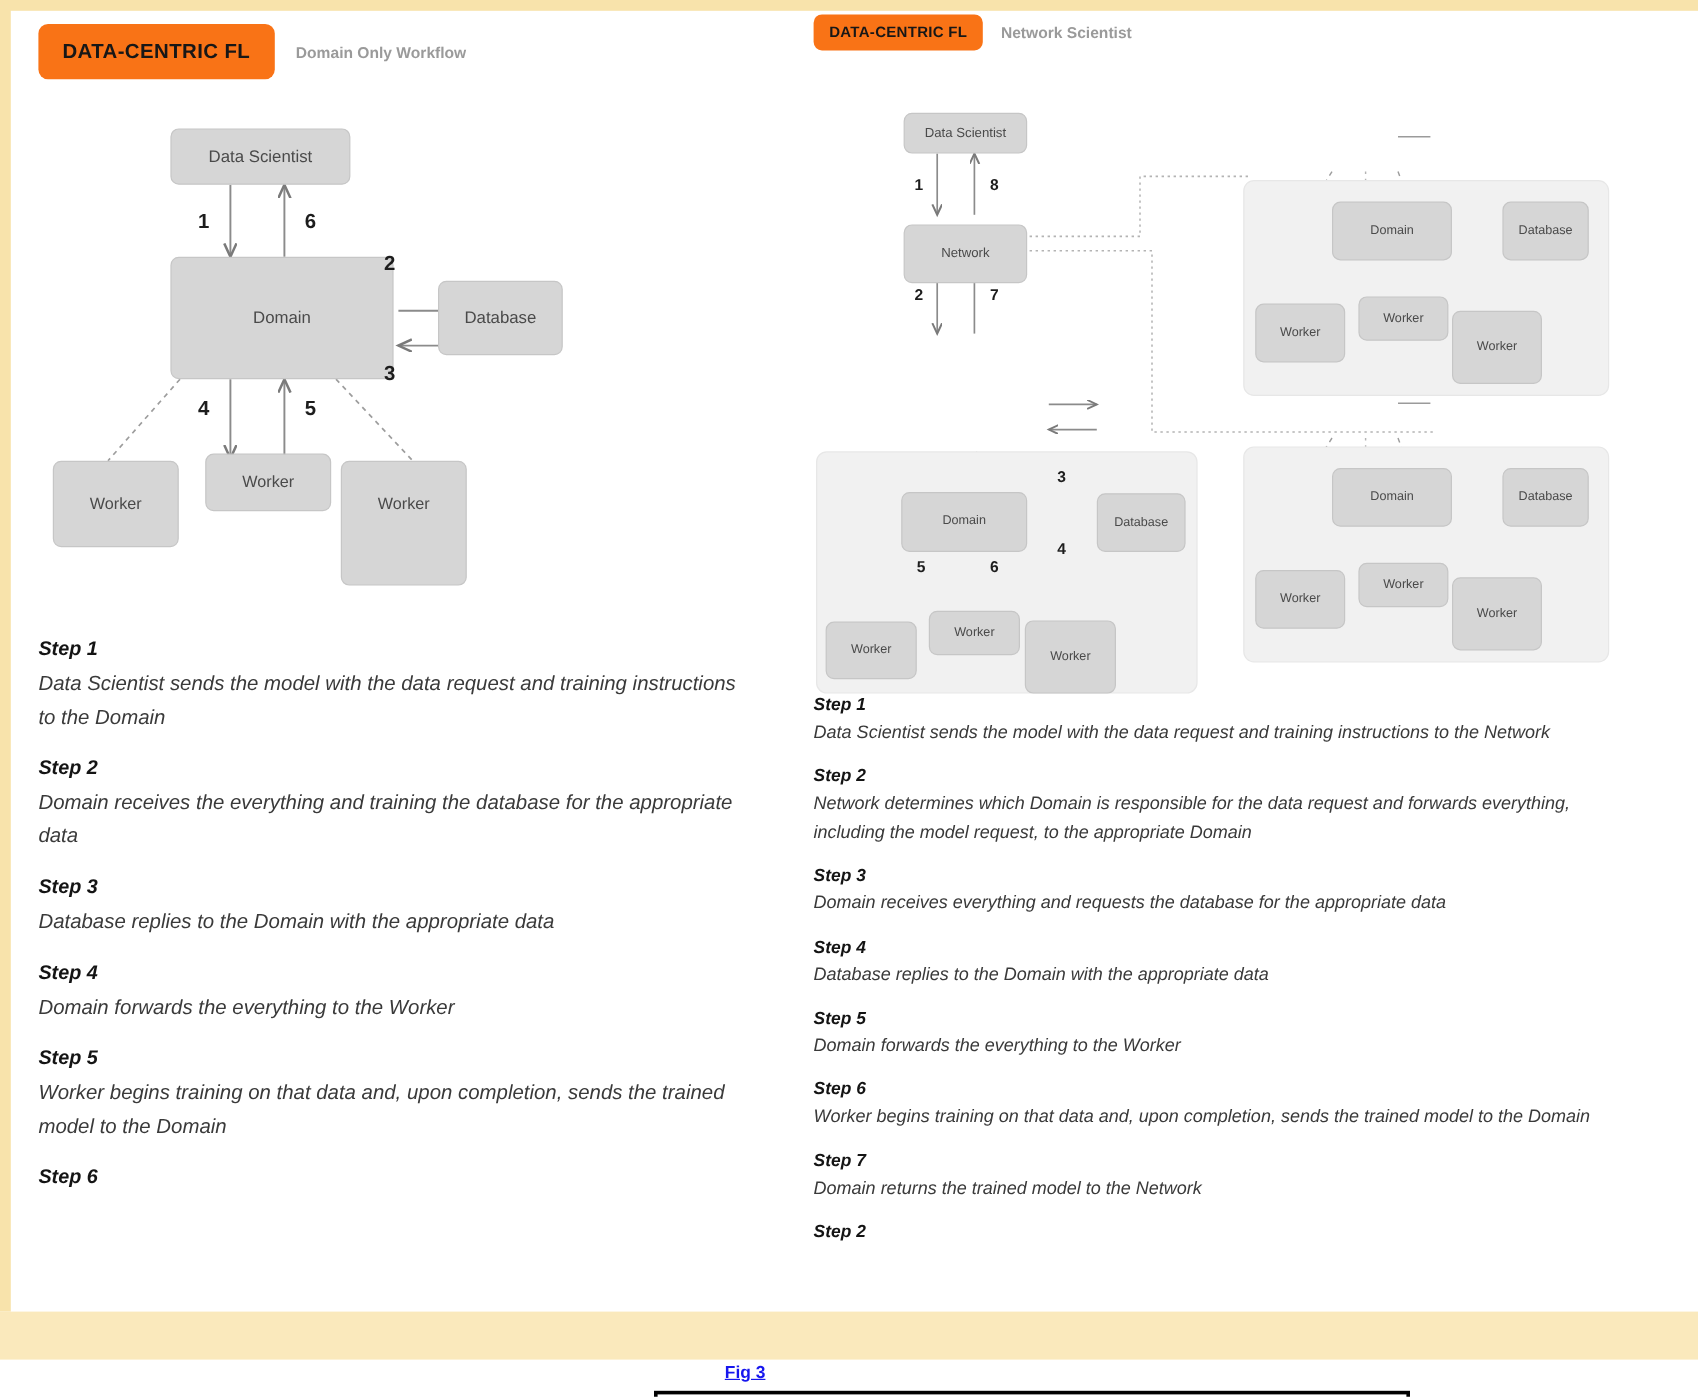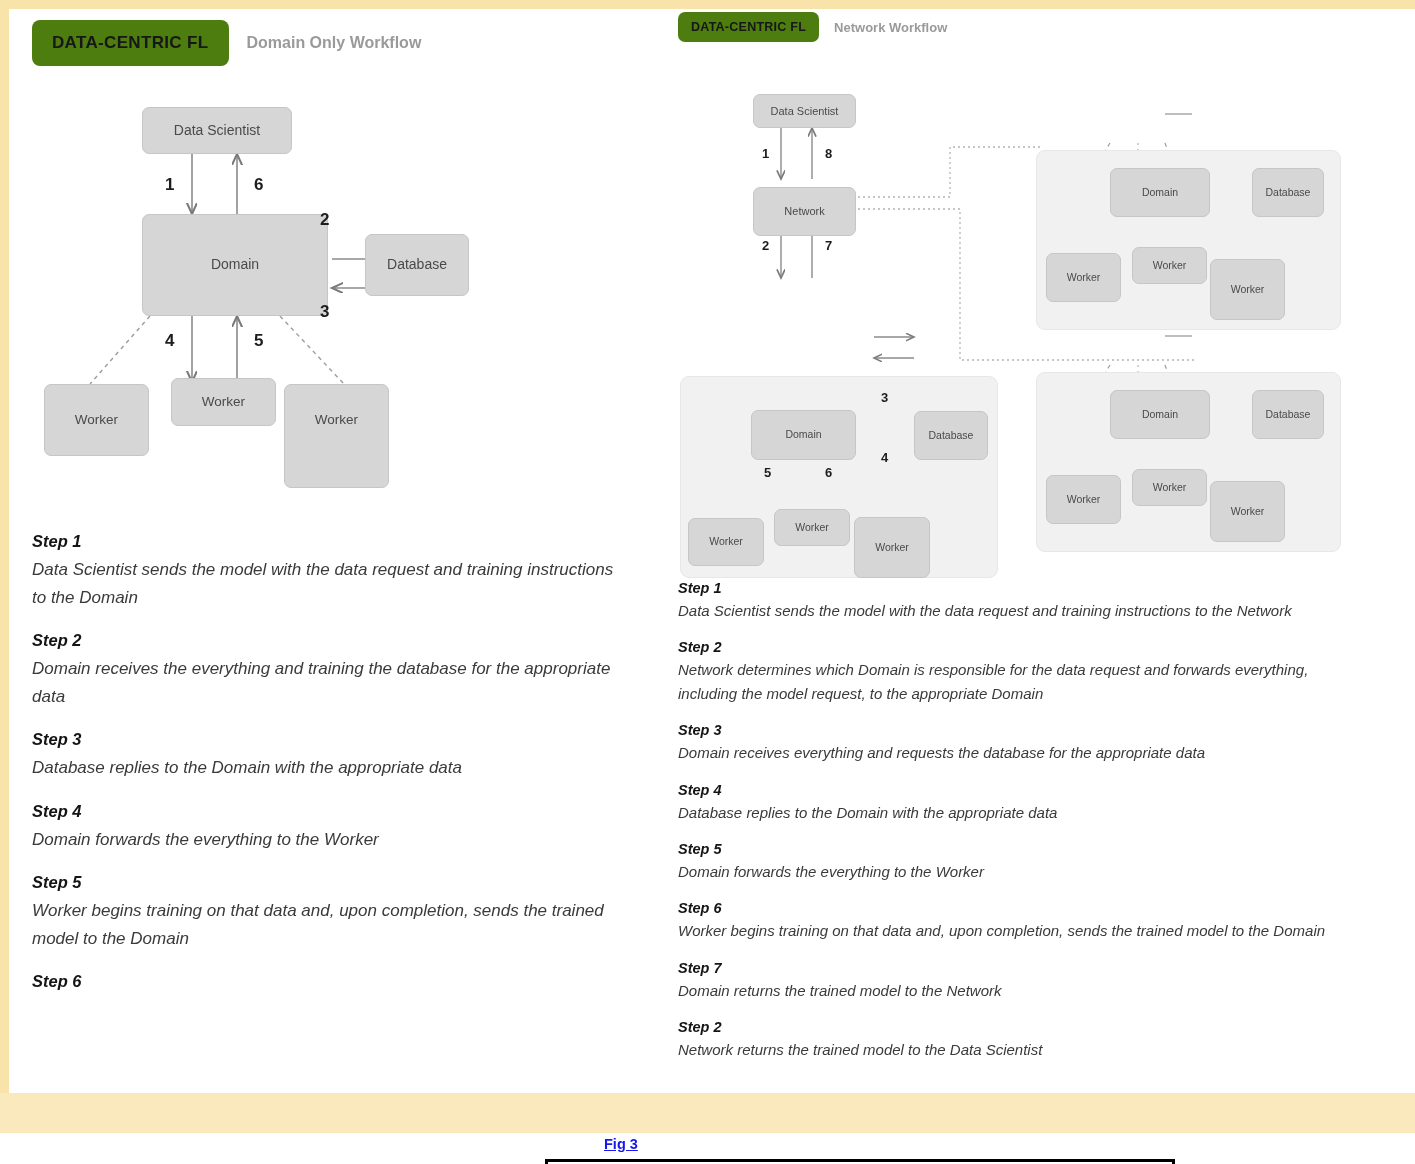--- a/index.html
+++ b/index.html
@@ -23,27 +23,27 @@
     background: #fae9bc;
   }
 
   
   .panel-left  { position: absolute; left: 32px;  top: 20px; width: 620px; }
   .panel-right { position: absolute; left: 678px; top: 12px; width: 700px; }
 
   
   .hdr { display: flex; align-items: center; }
   .hdr .chip {
-    background: #4d7c0f; border-radius: 8px; color: #171717;
+    background: #f97316; border-radius: 8px; color: #171717;
     font-weight: bold; letter-spacing: .02em;
   }
   .hdr .sub { color: #9a9a9a; font-weight: bold; }
 
   .hdr-lg .chip { padding: 13px 20px; font-size: 17px; }
-  .hdr-lg .sub  { margin-left: 18px; font-size: 16px; }
+  .hdr-lg .sub  { margin-left: 18px; font-size: 13px; }
 
   .hdr-sm .chip { padding: 8px 13px; font-size: 12.5px; border-radius: 7px; }
   .hdr-sm .sub  { margin-left: 15px; font-size: 13px; }
 
   
   .node {
     position: absolute;
     background: #d6d6d6;
     border: 1px solid #c6c6c6;
     border-radius: 7px;
@@ -185,21 +185,21 @@
       <div class="step">
         <div class="step-h">Step 6</div>
       </div>
     </div>
   </div>
 
   <div class="panel-right">
 
     <div class="hdr hdr-sm">
       <span class="chip">DATA-CENTRIC FL</span>
-      <span class="sub">Network Workflow</span>
+      <span class="sub">Network Scientist</span>
     </div>
 
     <div class="diagram" style="height:440px;margin-top:28px;">
       <svg width="700" height="440">
         <defs>
           <marker id="ah2" markerWidth="8" markerHeight="8" refX="6.2" refY="2.9" orient="auto">
             <path d="M0,0 L6.2,2.9 L0,5.8" fill="none" stroke="#7a7a7a" stroke-width="1.2"></path>
           </marker>
         </defs>
 
@@ -327,21 +327,20 @@
       <div class="step">
         <div class="step-h">Step 6</div>
         <div class="step-b">Worker begins training on that data and, upon completion, sends the trained model to the Domain</div>
       </div>
       <div class="step">
         <div class="step-h">Step 7</div>
         <div class="step-b">Domain returns the trained model to the Network</div>
       </div>
       <div class="step">
         <div class="step-h">Step 2</div>
-        <div class="step-b">Network returns the trained model to the Data Scientist</div>
       </div>
     </div>
   </div>
 
   <div class="yellow-band"></div>
 
   <a class="fig-link" href="#">Fig 3</a>
 
   <div class="bottom-box"></div>
 

